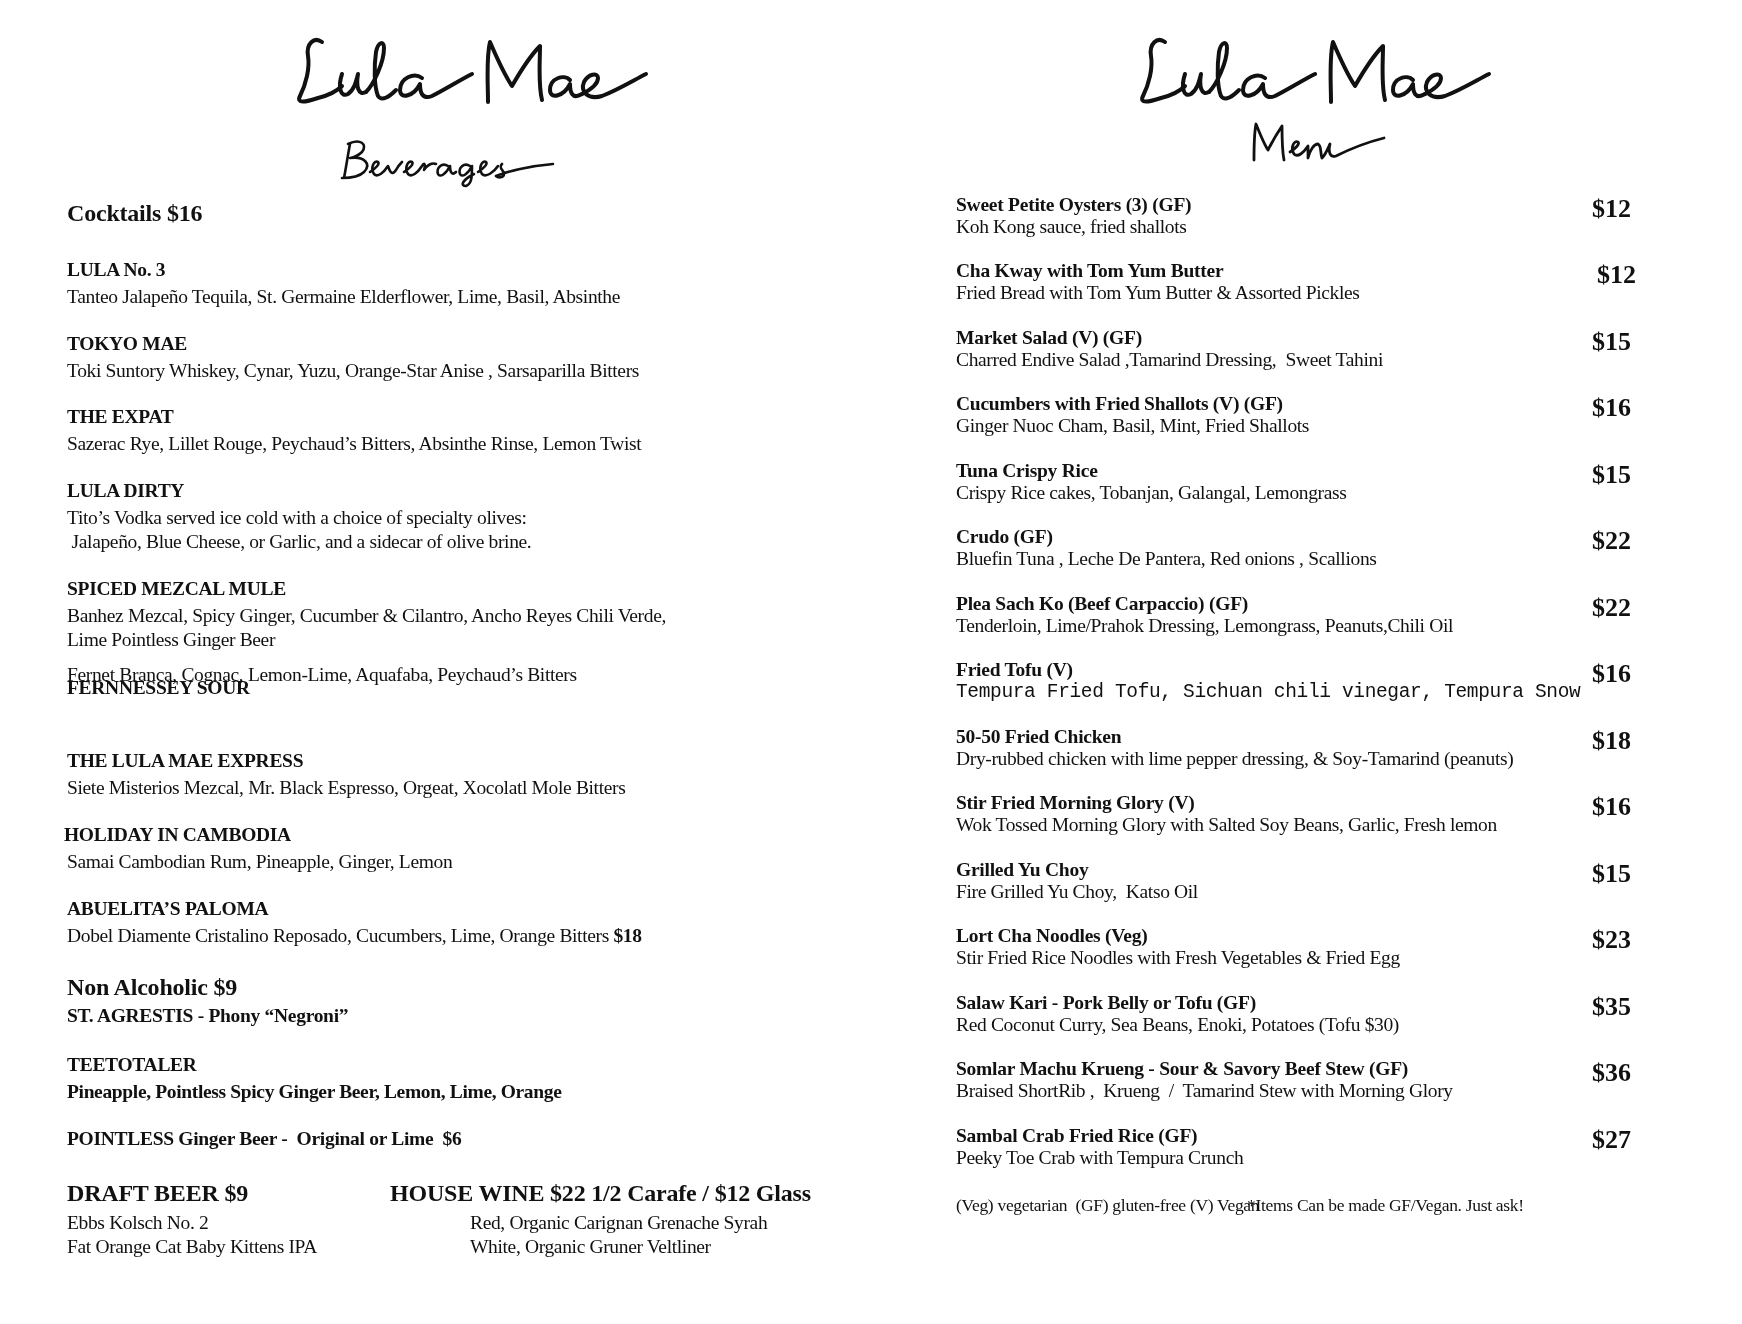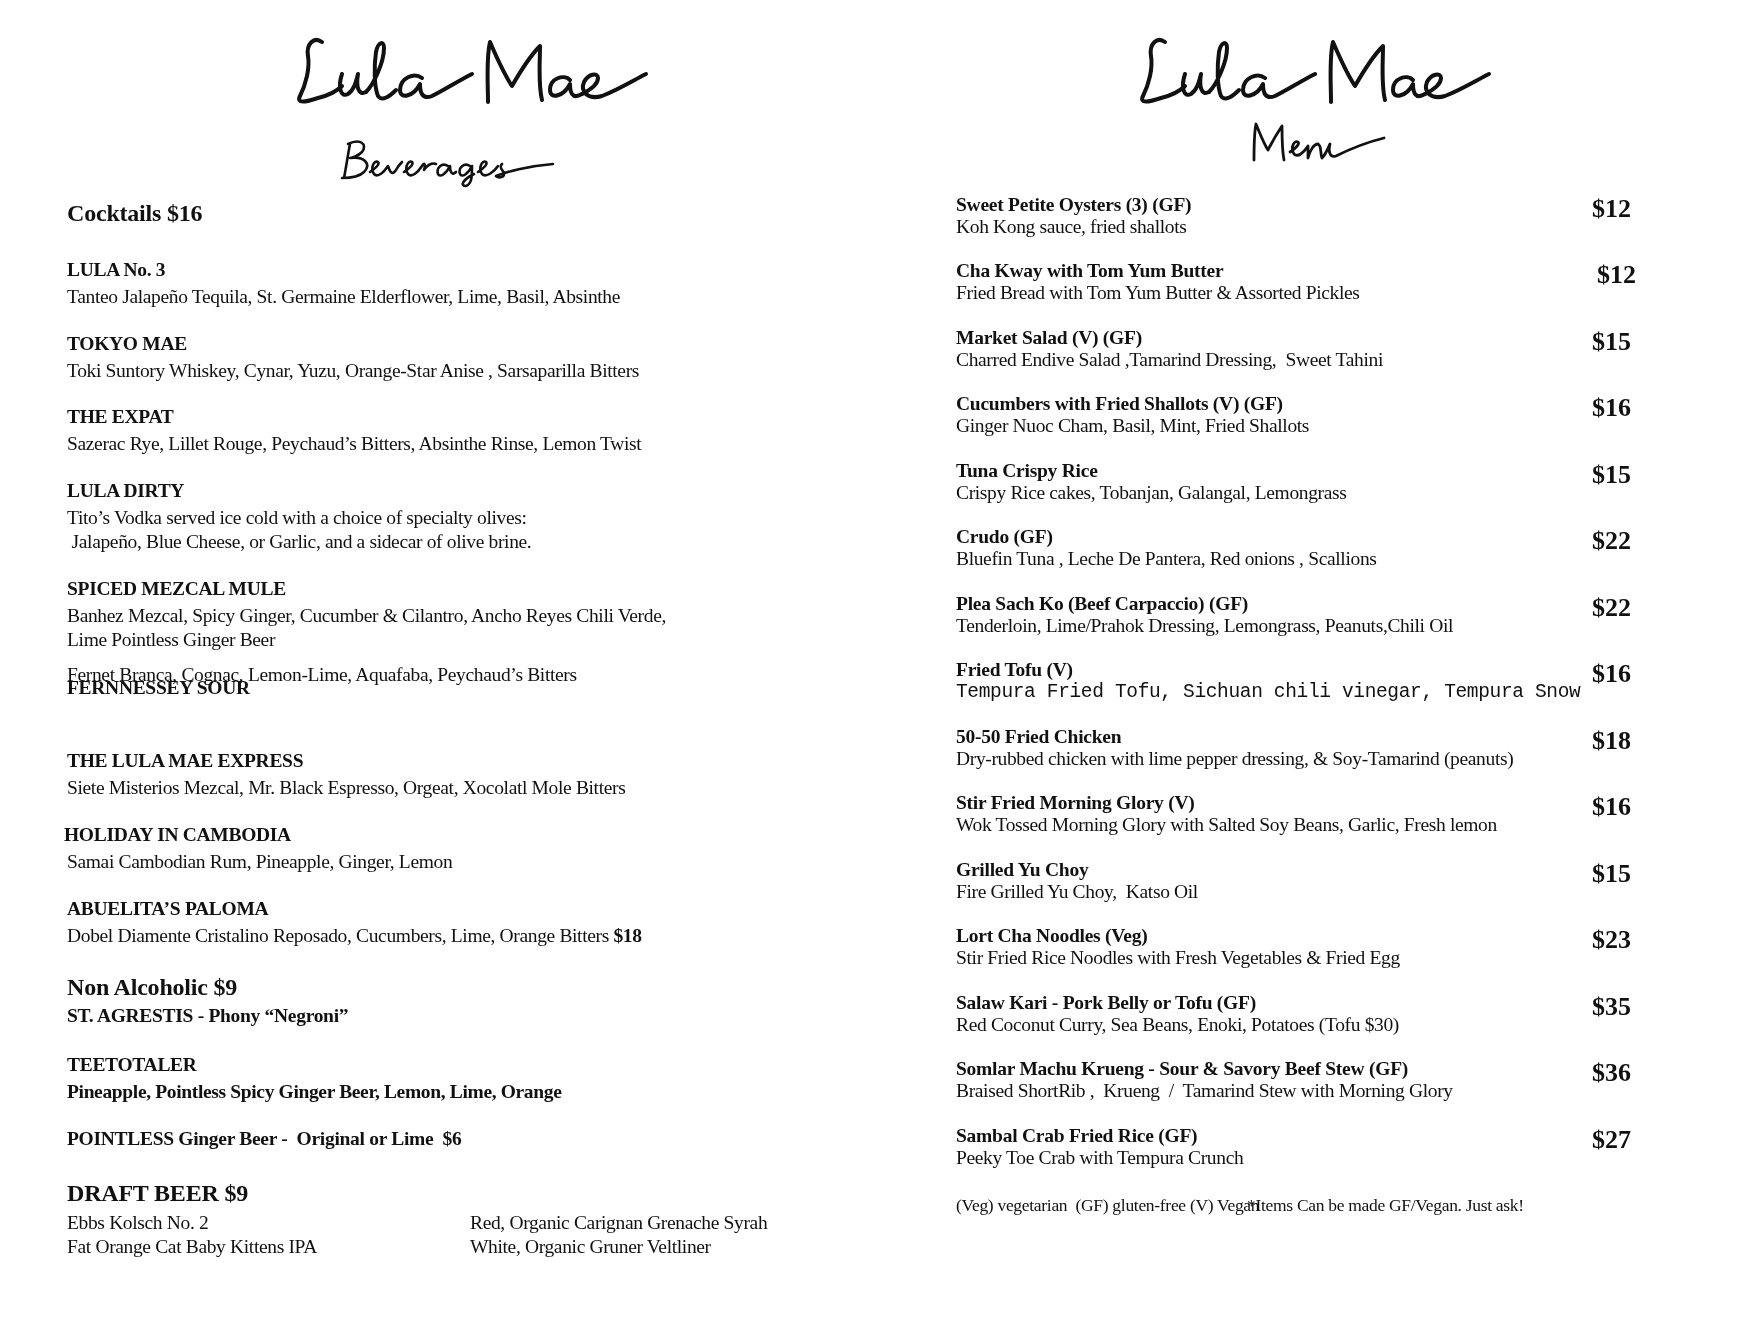--- a/index.html
+++ b/index.html
@@ -118,20 +118,21 @@
   <div>
     <div class="abs item-title" style="left:67px; top:1054px;">TEETOTALER</div>
     <div class="abs item-desc bold-desc" style="left:67px; top:1079px;">Pineapple, Pointless Spicy Ginger Beer, Lemon, Lime, Orange</div>
   </div>
   <div class="abs item-title" style="left:67px; top:1128px; white-space:pre;">POINTLESS Ginger Beer -  Original or Lime  $6</div>
 
   <div class="abs section-heading" style="left:67px; top:1180px;">DRAFT BEER $9</div>
   <div class="abs item-desc" style="left:67px; top:1210px;">Ebbs Kolsch No. 2</div>
   <div class="abs item-desc" style="left:67px; top:1234px;">Fat Orange Cat Baby Kittens IPA</div>
 
+  <div class="abs section-heading" style="left:390px; top:1180px;">HOUSE WINE $22 1/2 Carafe / $12 Glass</div>
   <div class="abs item-desc" style="left:470px; top:1210px;">Red, Organic Carignan Grenache Syrah</div>
   <div class="abs item-desc" style="left:470px; top:1234px;">White, Organic Gruner Veltliner</div>
 </div>
 
 <div class="page page-right">
 
   <div class="logo" style="left:235px; top:34px;">
     <span class="sr">Lula Mae</span>
     <svg width="360" height="78" viewBox="0 0 360 78">
       <path stroke-width="4" d="M30,8 C22,2 14,10 16,22 C18,34 14,50 8,62 C4,70 14,68 26,64 C34,62 44,58 50,52"></path>

